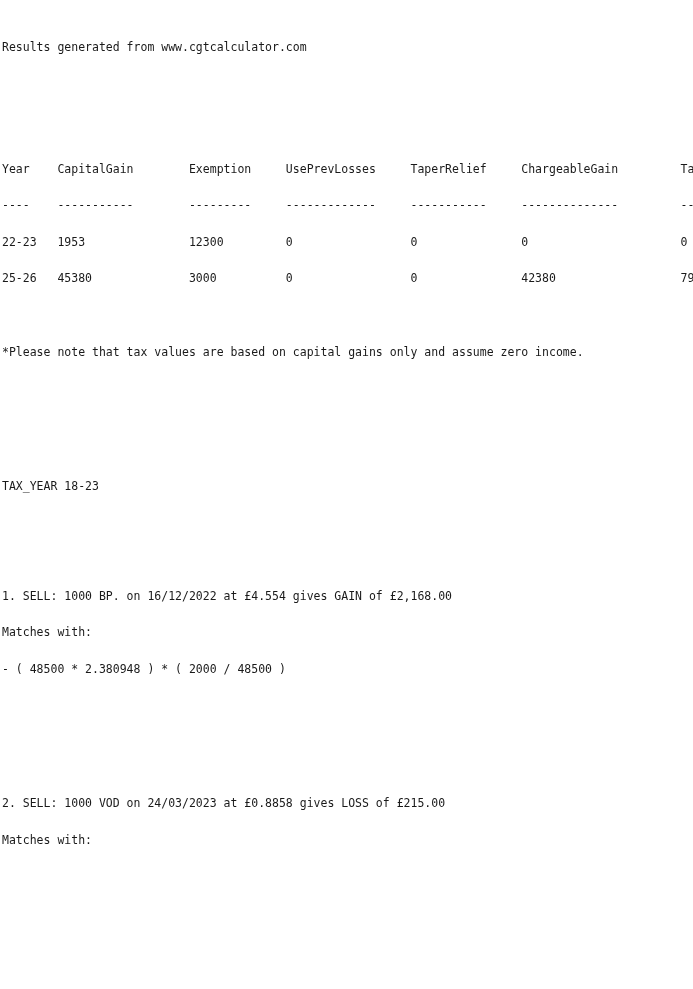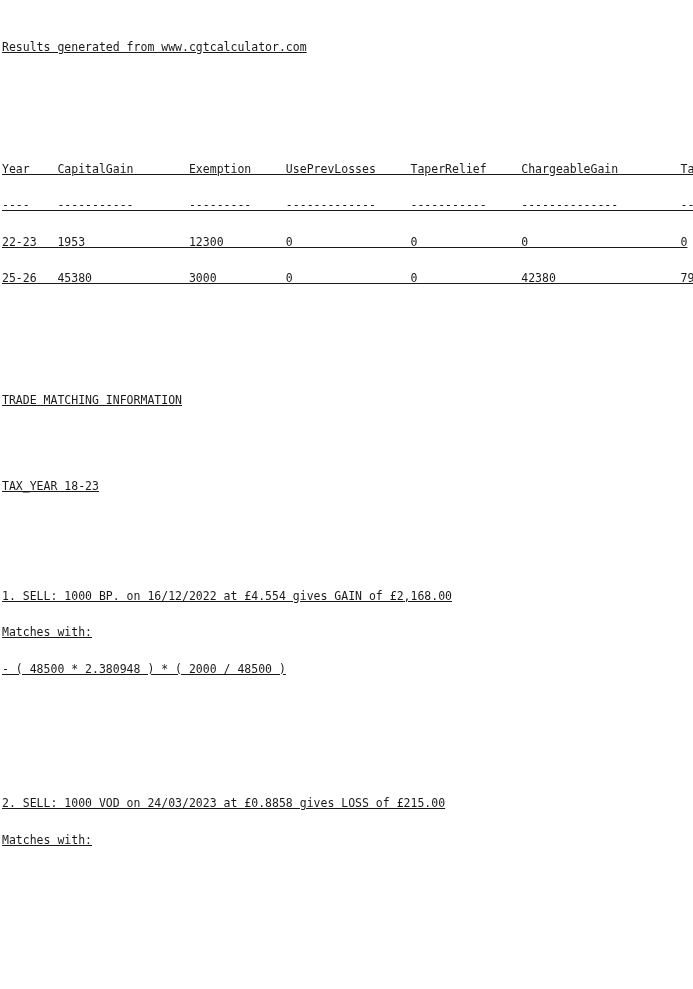--- a/index.html
+++ b/index.html
@@ -16,43 +16,42 @@
     color: #1a1a1a;
     -webkit-font-smoothing: none;
   }
   .page {
     padding: 4px 0 6px 2px;
     white-space: pre;
   }
   .line {
     white-space: pre;
     min-height: 12.2px;
-    text-decoration: underline;
   }
   .blank {
     min-height: 12.2px;
   }
 </style>
 </head>
 <body>
 
 <div class="page">
 
   <div class="line">Results generated from www.cgtcalculator.com</div>
   <div class="blank"></div>
 
   <div class="blank"></div>
   <div class="line">Year    CapitalGain        Exemption     UsePrevLosses     TaperRelief     ChargeableGain         Tax*</div>
   <div class="line">----    -----------        ---------     -------------     -----------     --------------         ----</div>
   <div class="line">22-23   1953               12300         0                 0               0                      0</div>
   <div class="line">25-26   45380              3000          0                 0               42380                  7909</div>
   <div class="blank"></div>
+  <div class="line">*Please note that tax values are based on capital gains only and assume zero income.</div>
   <div class="blank"></div>
 
-  <div class="line">TRADE MATCHING INFORMATION</div>
   <div class="blank"></div>
 
   <div class="line">TAX_YEAR 18-23</div>
   <div class="blank"></div>
 
   <div>
     <div class="line">1. SELL: 1000 BP. on 16/12/2022 at £4.554 gives GAIN of £2,168.00</div>
     <div class="line">Matches with:</div>
     <div class="line">- ( 48500 * 2.380948 ) * ( 2000 / 48500 )</div>
   </div>

